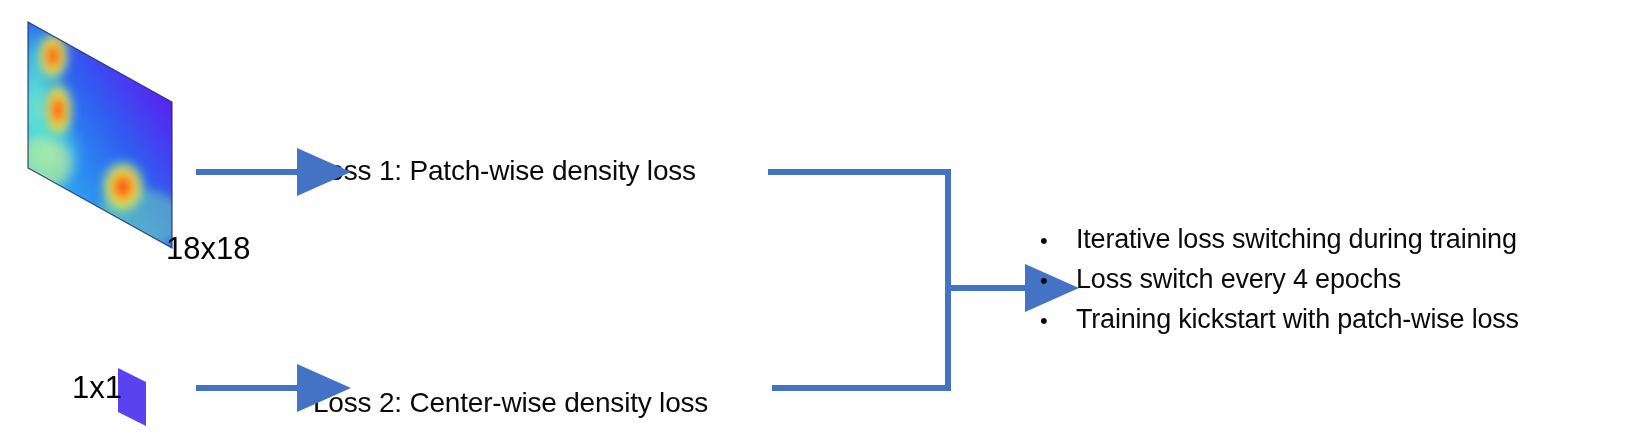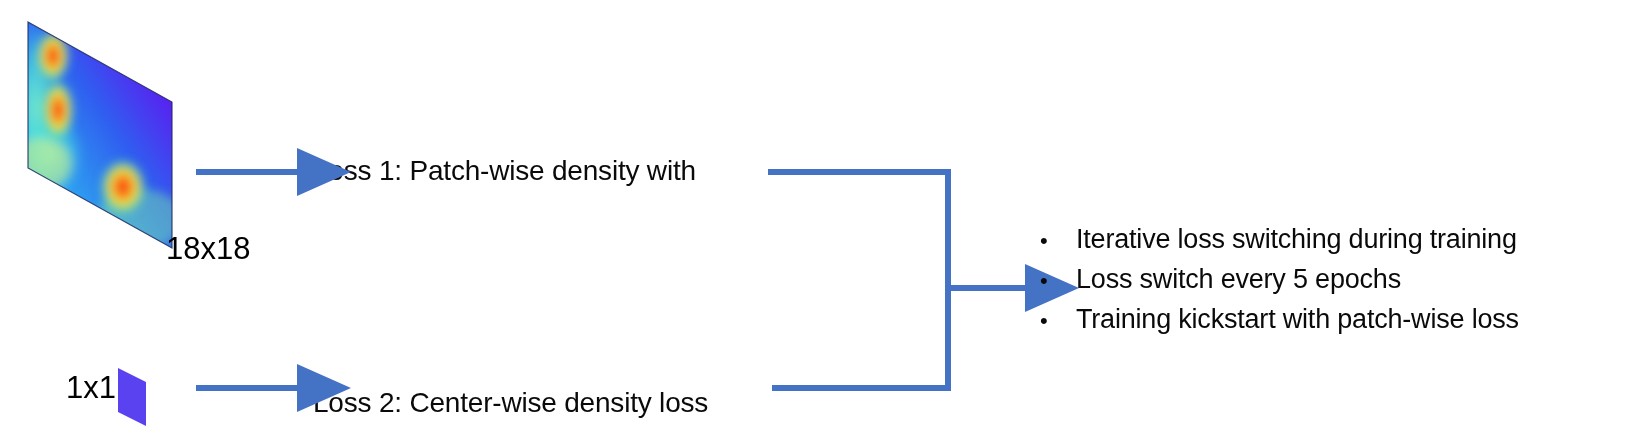--- a/index.html
+++ b/index.html
@@ -39,21 +39,21 @@
   #cell-svg { display: block; }
 
   
   .size-label {
     font-size: 31px;
     color: #000000;
     line-height: 1;
     white-space: nowrap;
   }
   #label-18x18 { left: 166px; top: 233px; }
-  #label-1x1   { left: 66px;  top: 372px; }
+  #label-1x1   { left: 72px;  top: 372px; }
 
   
   .loss-label {
     font-size: 28px;
     color: #0a0a0a;
     line-height: 1;
     white-space: nowrap;
     letter-spacing: -0.2px;
   }
   #loss1-label { left: 313px; top: 157px; }
@@ -163,21 +163,21 @@
   <div class="abs size-label" id="label-18x18">18x18</div>
 
   <div class="abs" id="cell-wrap">
     <svg id="cell-svg" width="46" height="74" viewBox="0 0 46 74">
       <polygon points="6,8 34,22 34,66 6,52" fill="#5B42F0"></polygon>
     </svg>
   </div>
 
   <div class="abs size-label" id="label-1x1">1x1</div>
 
-  <div class="abs loss-label" id="loss1-label">Loss 1: Patch-wise density with</div>
+  <div class="abs loss-label" id="loss1-label">Loss 1: Patch-wise density loss</div>
 
   <div class="abs loss-label" id="loss2-label">Loss 2: Center-wise density loss</div>
 
   <svg class="abs" id="wires" width="1639" height="434" viewBox="0 0 1639 434">
     <defs>
       <marker id="ah" markerWidth="9" markerHeight="8" refX="0.5" refY="4" orient="auto" markerUnits="strokeWidth">
         <path d="M0,0 L9,4 L0,8 z" fill="#4472C4"></path>
       </marker>
     </defs>
 
@@ -191,21 +191,21 @@
   </svg>
 
   <div class="abs" id="bullet-list">
     <ul>
       <li>
         <span class="dot">•</span>
         <span class="txt">Iterative loss switching during training</span>
       </li>
       <li>
         <span class="dot">•</span>
-        <span class="txt">Loss switch every 5 epochs</span>
+        <span class="txt">Loss switch every 4 epochs</span>
       </li>
       <li>
         <span class="dot">•</span>
         <span class="txt">Training kickstart with patch-wise loss</span>
       </li>
     </ul>
   </div>
 
 </div>
 

